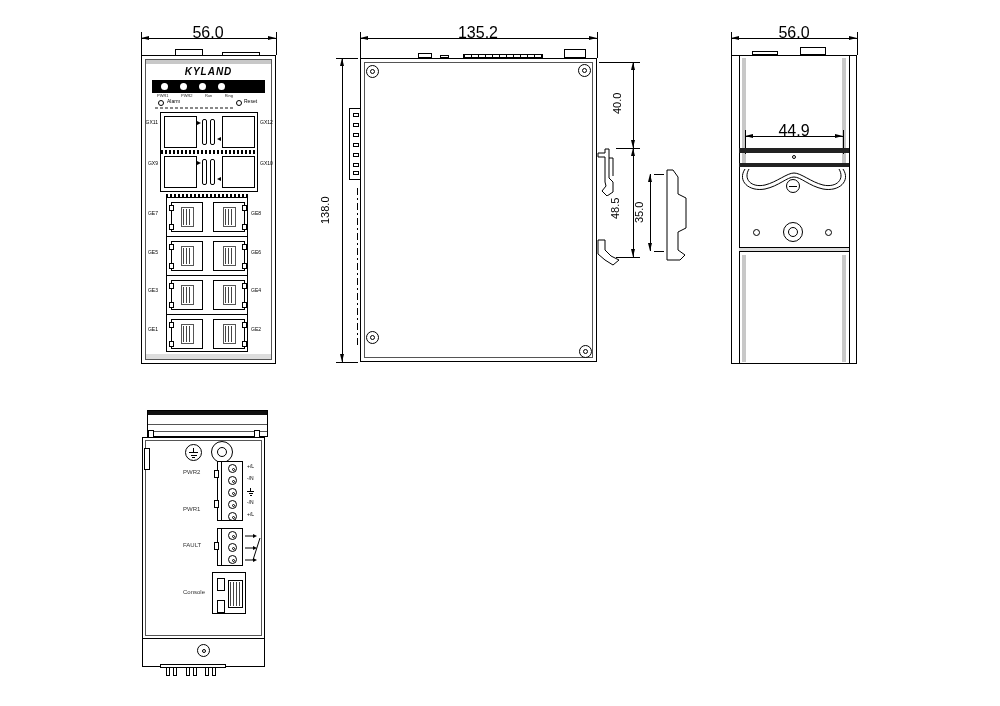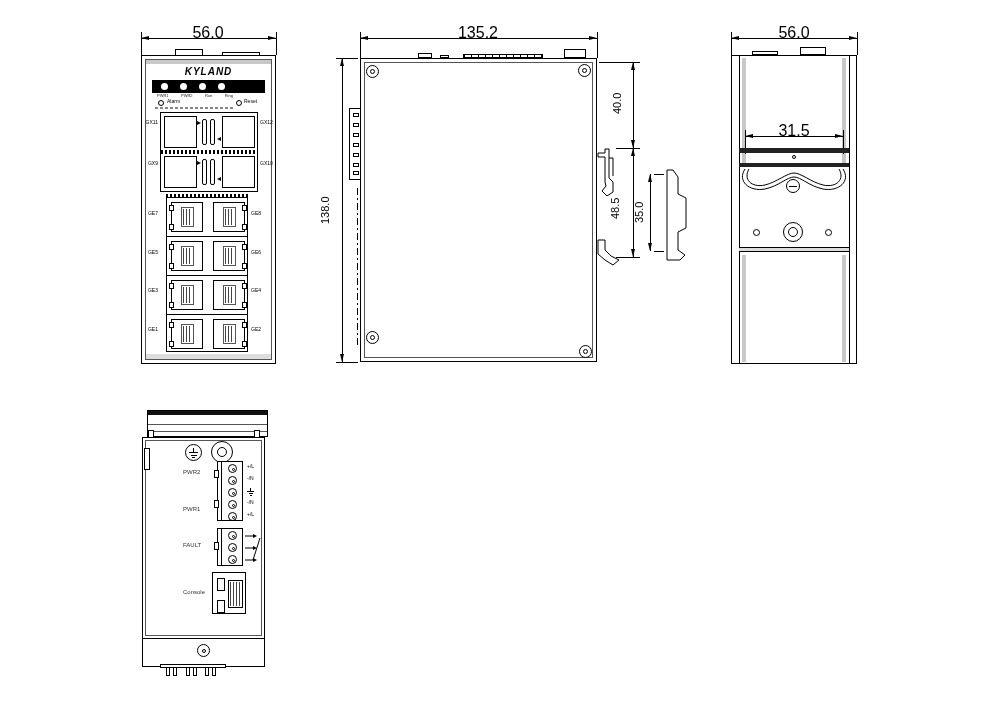--- a/index.html
+++ b/index.html
@@ -250,21 +250,21 @@
     <div class="box" style="left:32px;top:33px;width:26px;height:4px;"></div>
     <div class="box" style="left:80px;top:29px;width:26px;height:8px;"></div>
     <div class="box" style="left:11px;top:37px;width:126px;height:309px;"></div>
     <div class="vl" style="left:19px;top:37px;height:309px;"></div>
     <div class="vl" style="left:129px;top:37px;height:309px;"></div>
     <div class="abs" style="left:22px;top:40px;width:4px;height:108px;background:#c8c8c8;"></div>
     <div class="abs" style="left:122px;top:40px;width:4px;height:108px;background:#c8c8c8;"></div>
     <div class="abs" style="left:22px;top:237px;width:4px;height:107px;background:#c8c8c8;"></div>
     <div class="abs" style="left:122px;top:237px;width:4px;height:107px;background:#c8c8c8;"></div>
 
-    <div class="dim" style="left:14px;top:104px;width:120px;">31.5</div>
+    <div class="dim" style="left:14px;top:104px;width:120px;">44.9</div>
     <div class="vl" style="left:25px;top:112px;height:24px;"></div>
     <div class="vl" style="left:123px;top:112px;height:24px;"></div>
     <div class="hl" style="left:25px;top:118px;width:98px;"></div>
     <div class="arw aL" style="left:25px;top:116px;"></div>
     <div class="arw aR" style="left:115px;top:116px;"></div>
 
     <div class="abs" style="left:19px;top:130px;width:110px;height:5px;background:#222;"></div>
     <div class="box circ nf" style="left:72px;top:137px;width:4px;height:4px;"></div>
     <div class="abs" style="left:19px;top:145px;width:110px;height:4px;background:#222;"></div>
     <svg class="abs" style="left:19px;top:149px;" width="110" height="28">

